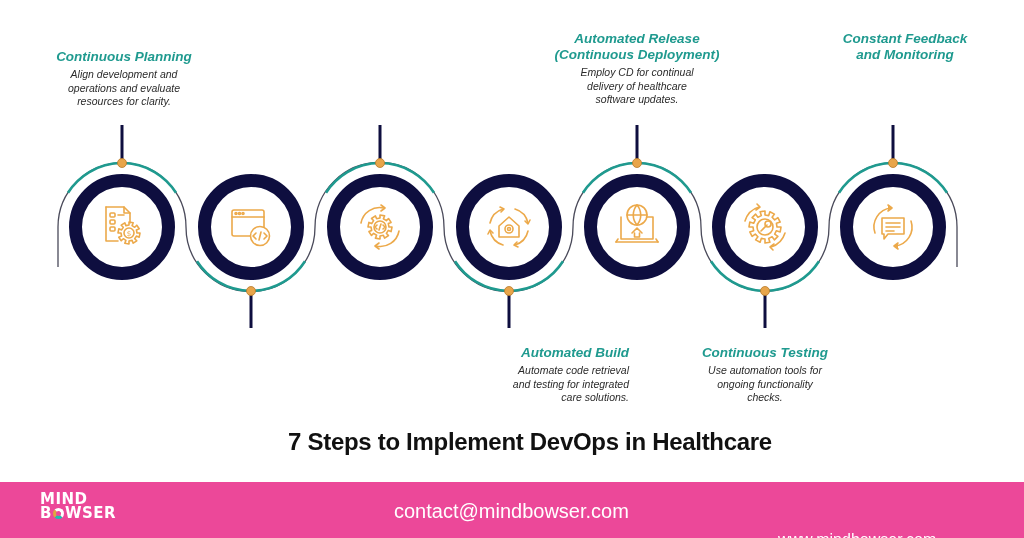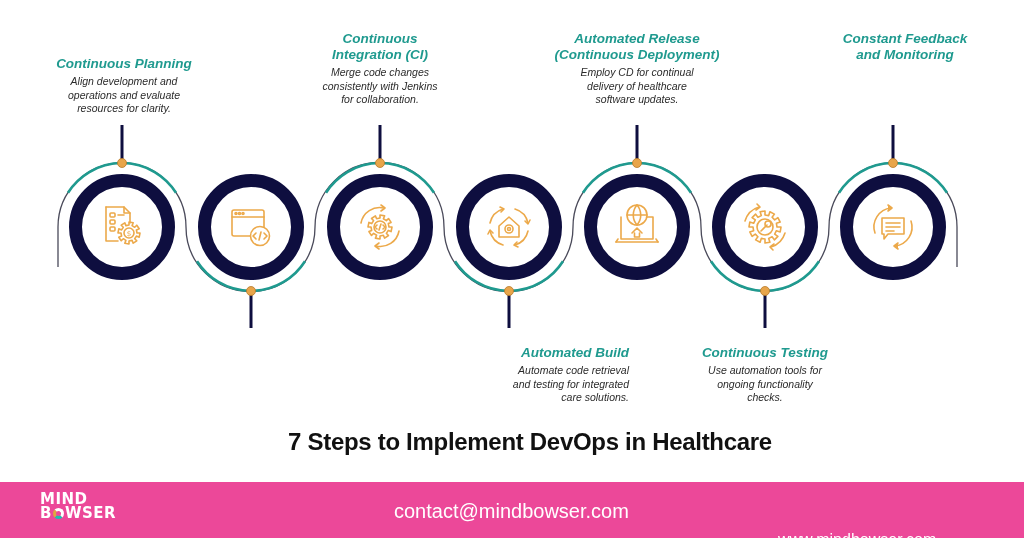--- a/index.html
+++ b/index.html
@@ -170,32 +170,25 @@
           <line x1="-7" y1="0" x2="7" y2="0"></line>
           <line x1="-7" y1="4" x2="1" y2="4"></line>
                 <path d="M -18 6 A 19 19 0 0 1 -2 -19"></path>
           <path d="M -5 -22 L -1 -19 L -5 -16" fill="#eca94a"></path>
                 <path d="M 18 -6 A 19 19 0 0 1 2 19"></path>
           <path d="M 5 16 L 1 19 L 5 22" fill="#eca94a"></path>
         </g>
       </g>
   </svg>
 
-  <div class="step-text" style="left:4px; top:56px;">
+  <div class="step-text" style="left:4px; top:49px;">
     <div class="step-title">Continuous Planning</div>
     <div class="step-desc">Align development and
 operations and evaluate
 resources for clarity.</div>
-  </div>
-  <div class="step-text" style="left:260px; top:31px;">
-    <div class="step-title">Continuous
-Integration (CI)</div>
-    <div class="step-desc">Merge code changes
-consistently with Jenkins
-for collaboration.</div>
   </div>
   <div class="step-text" style="left:389px; top:345px;text-align:right;">
     <div class="step-title">Automated Build</div>
     <div class="step-desc">Automate code retrieval
 and testing for integrated
 care solutions.</div>
   </div>
   <div class="step-text" style="left:517px; top:31px;">
     <div class="step-title">Automated Release
 (Continuous Deployment)</div>

